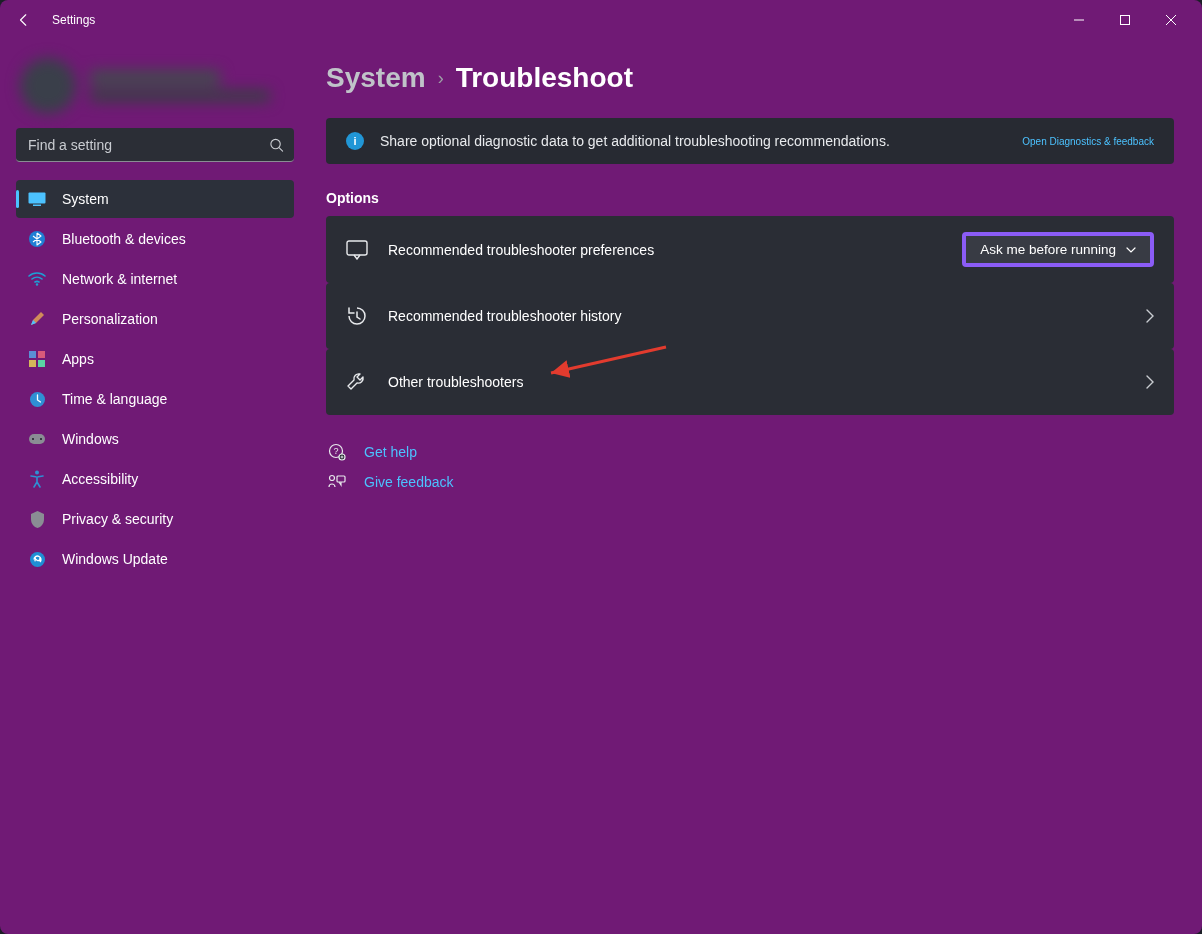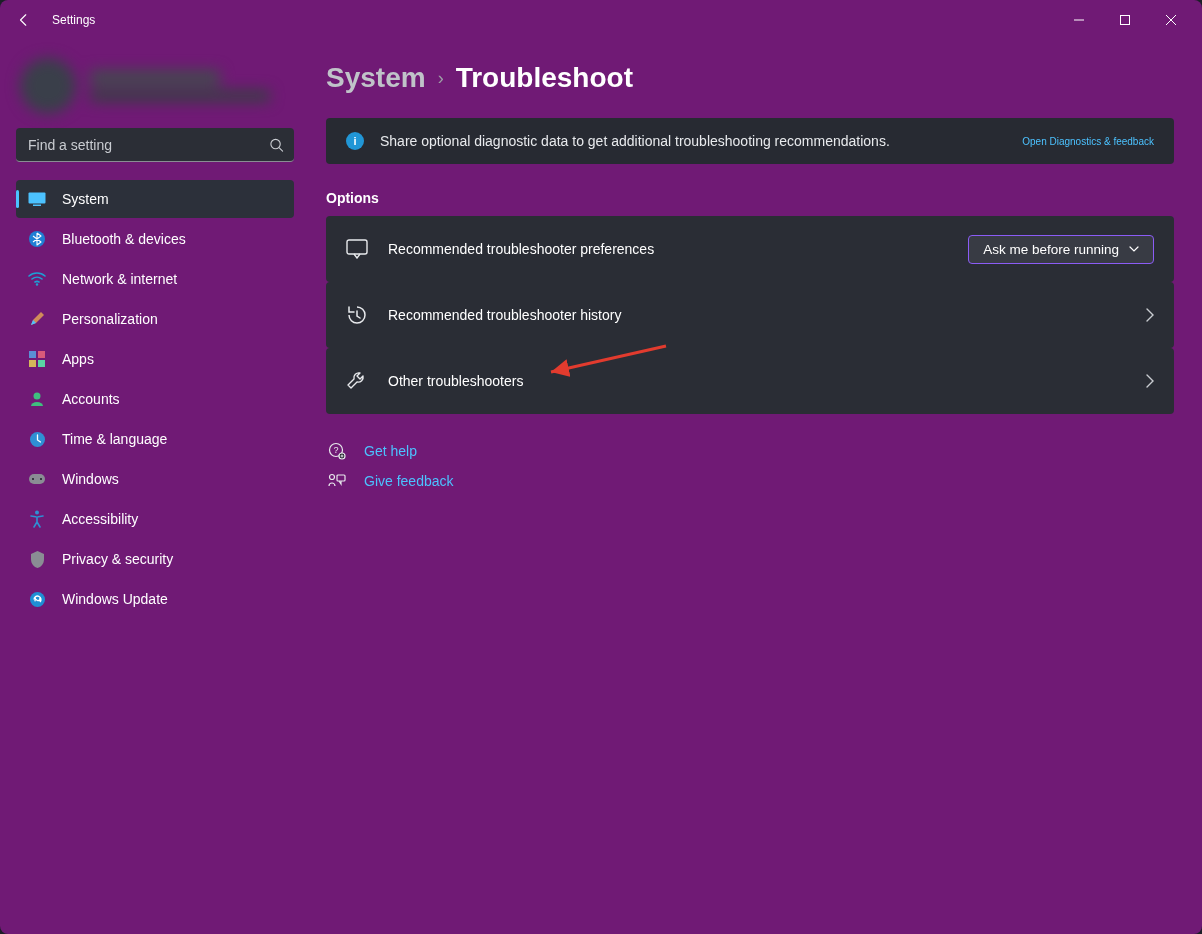--- a/index.html
+++ b/index.html
@@ -49,21 +49,21 @@
 
 .section-label { font-size: 14px; font-weight: 600; margin-bottom: 10px; margin-top: 7px; }
 
 .card-list { display: flex; flex-direction: column; margin-bottom: 28px; justify-content: flex-end; }
 .card { background: #2a2d35; border-radius: 4px; padding: 16px 20px; display: flex; align-items: center; gap: 20px; cursor: pointer; min-height: 66px; }
 .card-icon { width: 22px; height: 22px; display: flex; align-items: center; justify-content: center; flex-shrink: 0; color: #e8eaed; }
 .card-text { flex: 1; display: flex; flex-direction: column; gap: 2px; }
 .card-title { font-size: 14px; color: #fff; }
 .card-sub { font-size: 12.5px; color: #a2a5ab; }
 .card-action { flex-shrink: 0; }
-.dropdown-btn { background: #383b44; border: 1px solid #8b5cf6; border-radius: 4px; padding: 6px 14px; font-size: 13.5px; color: #fff; cursor: pointer; display: flex; align-items: center; gap: 10px; }
+.dropdown-btn { background: #383b44; border: 4px solid #8b5cf6; border-radius: 4px; padding: 6px 14px; font-size: 13.5px; color: #fff; cursor: pointer; display: flex; align-items: center; gap: 10px; }
 .chev-right { color: #c9ccd1; }
 
 .help-links { display: flex; flex-direction: column; gap: 12px; padding-left: 2px; }
 .help-link { display: flex; align-items: center; gap: 18px; cursor: pointer; }
 .help-link .hl-icon { width: 18px; height: 18px; display: flex; align-items: center; justify-content: center; color: #e8eaed; }
 .help-link .hl-text { font-size: 14px; color: #4cc2ff; }
 
 .annotation-arrow { position: absolute; pointer-events: none; }
 
 svg { display: block; }
@@ -162,29 +162,20 @@
                 <rect x="0" y="0" width="7" height="7" fill="#5a8fd4"></rect>
                 <rect x="9" y="0" width="7" height="7" fill="#d85a7a"></rect>
                 <rect x="0" y="9" width="7" height="7" fill="#d4b85a"></rect>
                 <rect x="9" y="9" width="7" height="7" fill="#5ad4a4"></rect>
               </svg>
           </span>
           <span>Apps</span>
         </div>
         <div class="nav-item">
           <span class="nav-icon">
-            <svg width="16" height="16" viewBox="0 0 16 16">
-                <circle cx="8" cy="5" r="3.5" fill="#3fbf7f"></circle>
-                <path d="M2 15a6 4 0 0112 0z" fill="#3fbf7f"></path>
-              </svg>
-          </span>
-          <span>Accounts</span>
-        </div>
-        <div class="nav-item">
-          <span class="nav-icon">
             <svg width="17" height="17" viewBox="0 0 17 17">
                 <circle cx="8.5" cy="8.5" r="7.5" fill="#2f8fd4"></circle>
                 <path d="M8.5 4v5l3 2" stroke="#fff" stroke-width="1.3" fill="none" stroke-linecap="round"></path>
               </svg>
           </span>
           <span>Time &amp; language</span>
         </div>
         <div class="nav-item">
           <span class="nav-icon">
             <svg width="18" height="12" viewBox="0 0 18 12">

